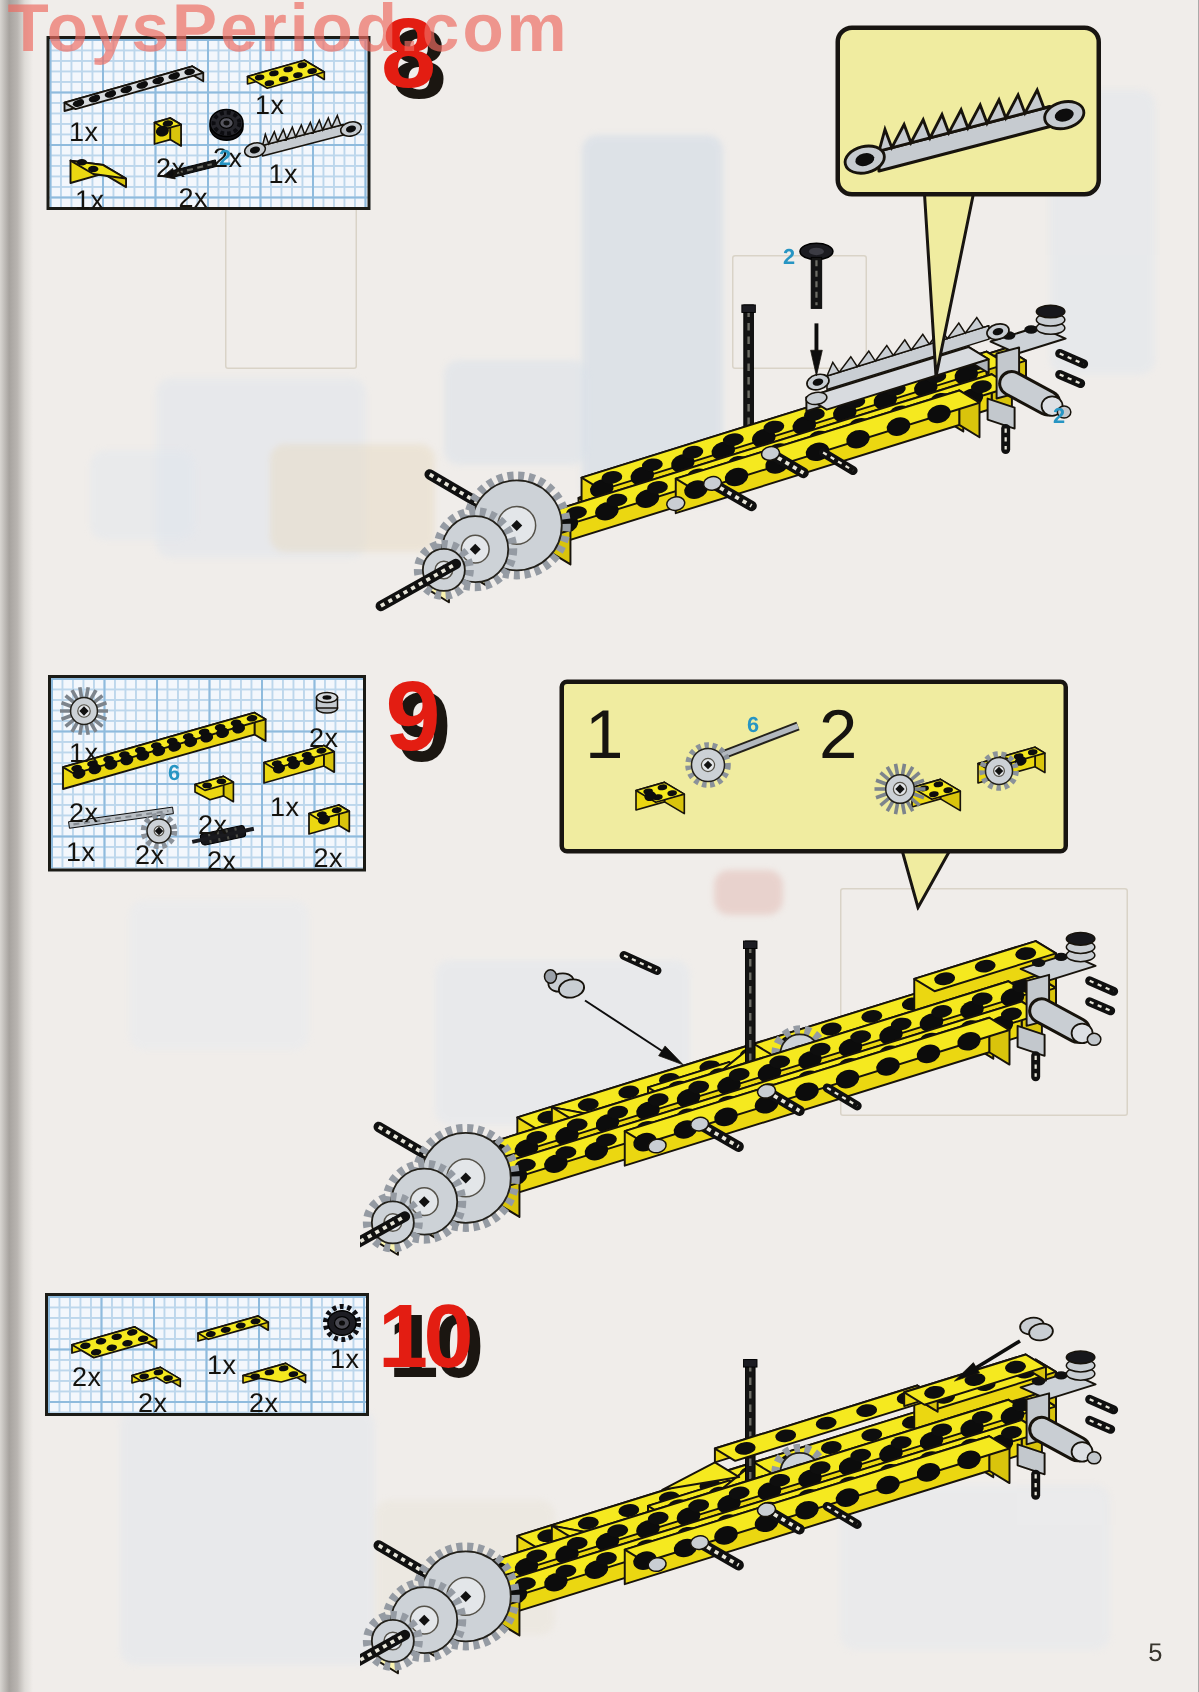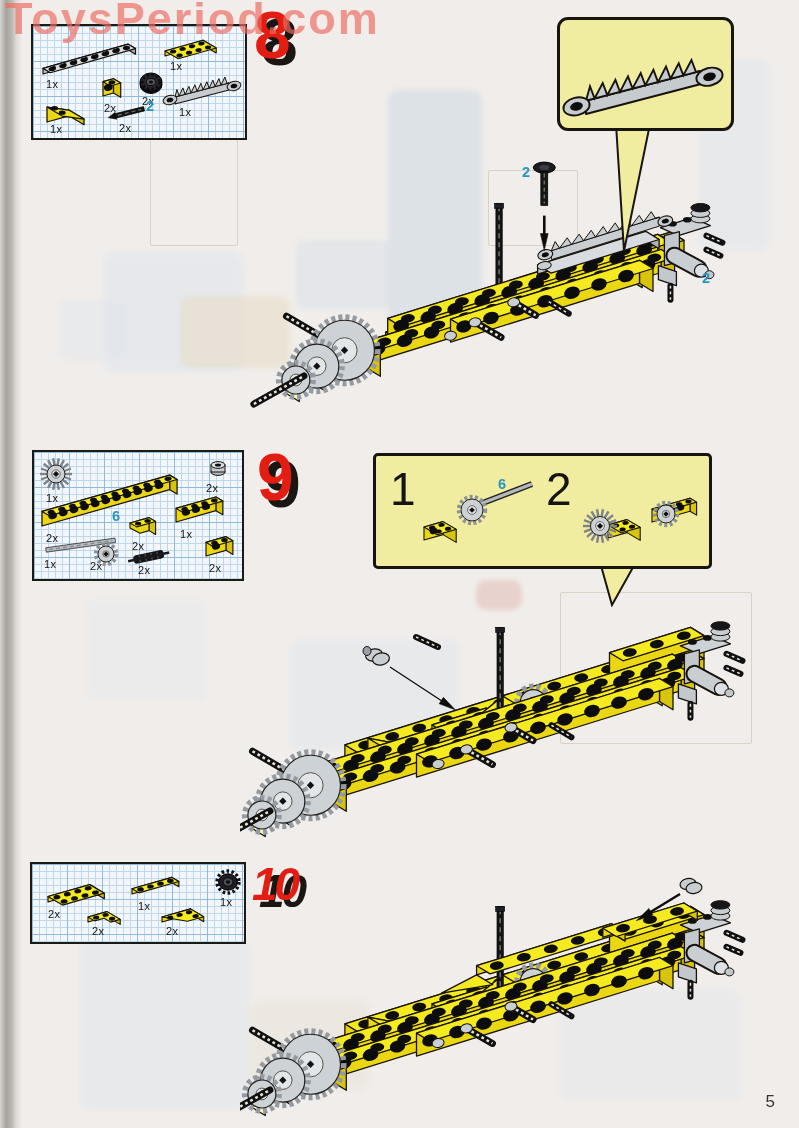--- a/index.html
+++ b/index.html
@@ -10,26 +10,26 @@
   .ghost{position:absolute;z-index:0;border-radius:10px;filter:blur(2px);}
   .ghost-o{position:absolute;z-index:0;border:1px solid #d9d3c7;border-radius:2px;}
   .parts-box{position:absolute;z-index:3;border:2px solid #1b1b16;background-color:#f3f7fc;
         background-image:
           linear-gradient(#8fbbdd 1px, transparent 1px),
           linear-gradient(90deg,#8fbbdd 1px, transparent 1px),
           linear-gradient(#bdd7ec 1px, transparent 1px),
           linear-gradient(90deg,#bdd7ec 1px, transparent 1px);
         background-size:35px 35px,35px 35px,7px 7px,7px 7px;}
   .parts-box svg{position:absolute;left:0;top:0;}
-  .qty{position:absolute;font-size:11px;letter-spacing:.3px;color:#15130e;z-index:4;}
+  .qty{position:absolute;font-size:18px;letter-spacing:.3px;color:#15130e;z-index:4;}
   .blue{position:absolute;font-size:14.5px;font-weight:bold;color:#2795c3;z-index:6;}
   .step-num{position:absolute;z-index:5;font-weight:bold;color:#e31d12;line-height:.9;
         text-shadow:7px 7px 0 #1b1611;}
   #num8,#num9{font-size:66px;}
-  #num10{font-size:46px;letter-spacing:-3px;font-style:italic;}
+  #num10{font-size:60px;letter-spacing:-3px;}
   .inset{position:absolute;z-index:4;background:#f0eca0;border:3px solid #181511;border-radius:11px;}
   .subbox{position:absolute;z-index:4;background:#f0eca0;border:3px solid #181511;border-radius:5px;}
   .subnum{position:absolute;font-size:46px;font-weight:400;color:#161410;line-height:1;}
   .ptr{position:absolute;z-index:3;}
   .asm{position:absolute;z-index:2;}
   .watermark{position:absolute;left:5px;top:-7px;z-index:9;font-size:45px;font-weight:bold;
         letter-spacing:2px;color:#ee6c62;opacity:.68;white-space:nowrap;}
   .pagenum{position:absolute;right:24px;bottom:16px;z-index:5;font-size:17px;color:#39362f;}
 </style>
 </head>

